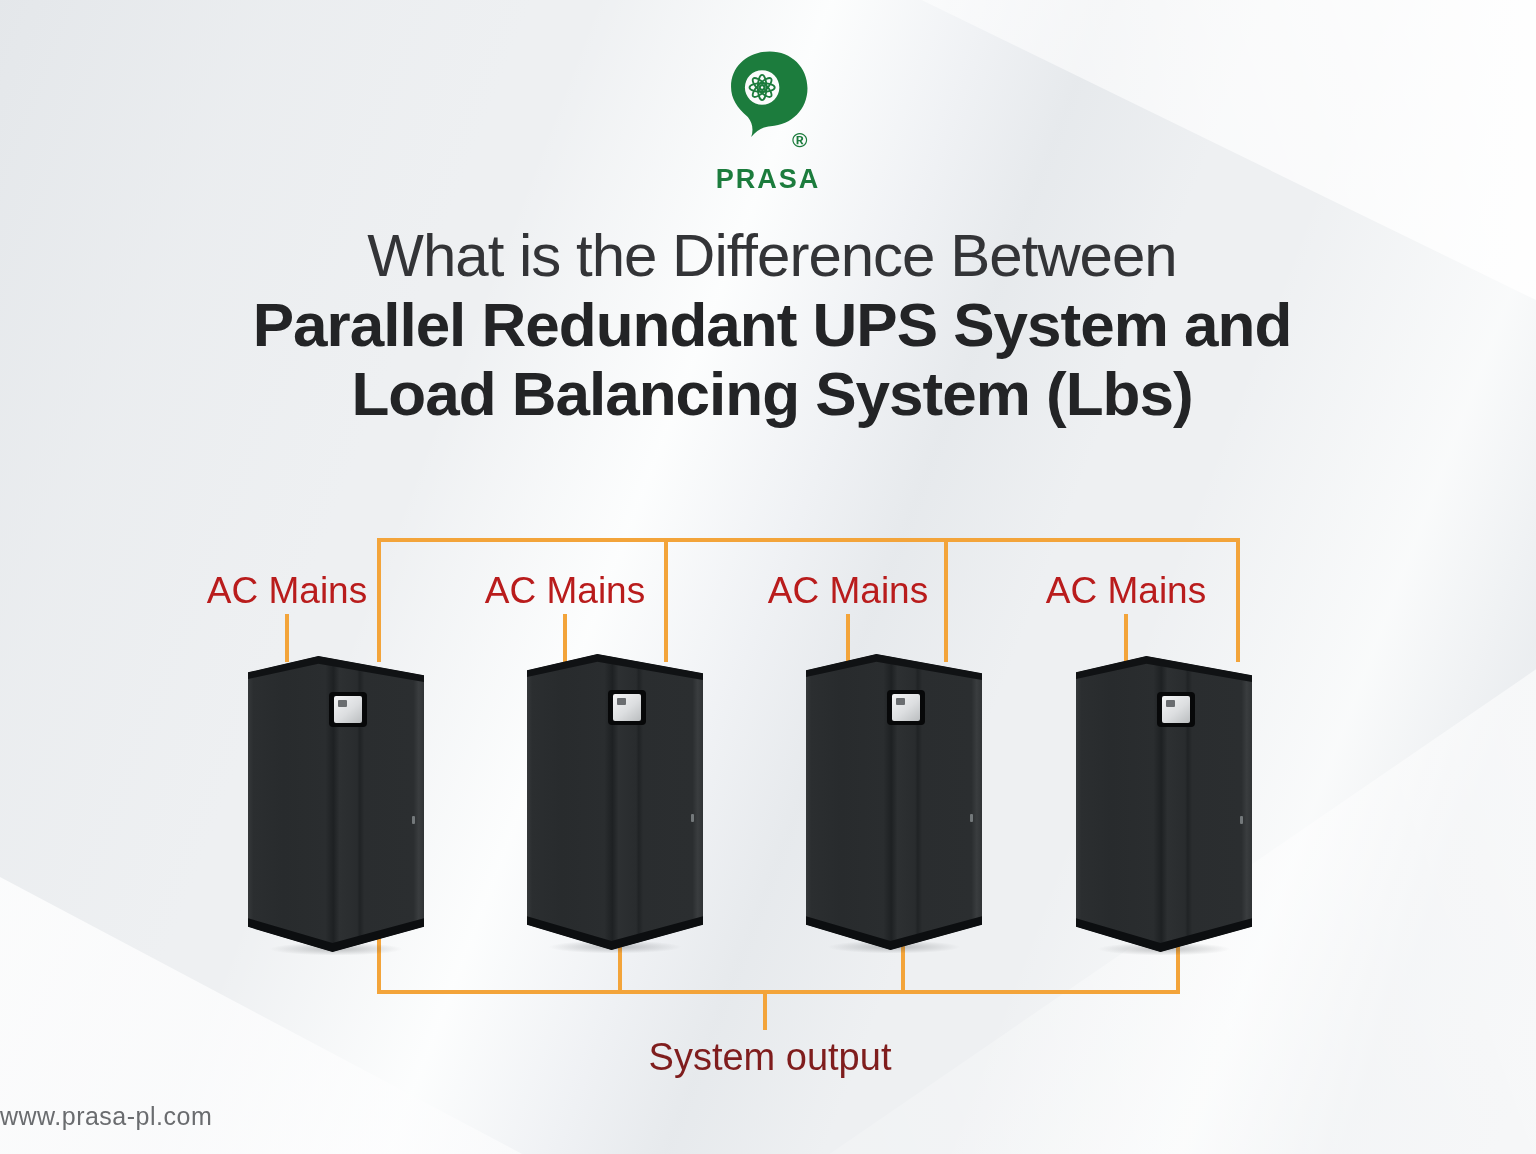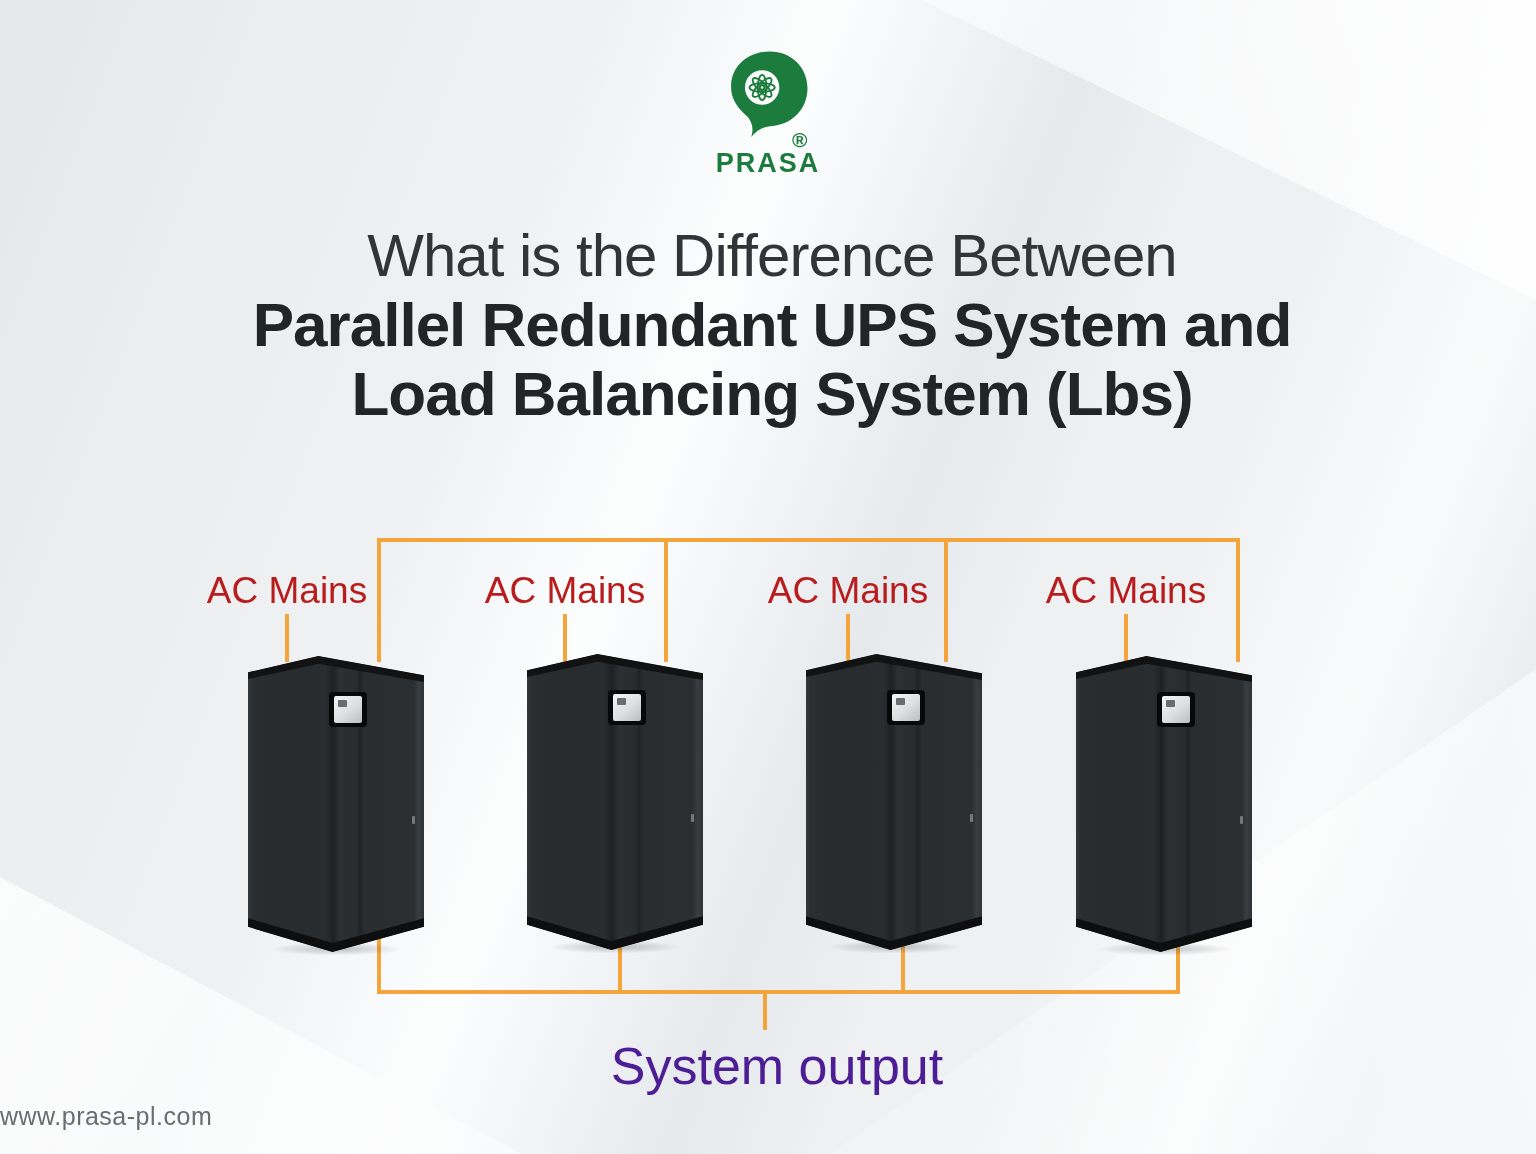--- a/index.html
+++ b/index.html
@@ -15,35 +15,35 @@
       linear-gradient(111deg, rgba(255,255,255,0) 70%, rgba(252,253,253,.8) 82%, rgba(233,236,239,.5) 90%, rgba(255,255,255,0) 98%);
   }
   .wedge { position:absolute; inset:0; pointer-events:none; }
   .wedge-tr { clip-path:polygon(60% 0, 100% 0, 100% 26%); background:linear-gradient(250deg, rgba(255,255,255,.9), rgba(255,255,255,0) 70%); }
   .wedge-bl { clip-path:polygon(0 76%, 34% 100%, 0 100%); background:linear-gradient(120deg, rgba(255,255,255,.95), rgba(247,248,250,.45)); }
   .wedge-br { clip-path:polygon(100% 58%, 100% 100%, 54% 100%); background:linear-gradient(250deg, rgba(255,255,255,.7), rgba(255,255,255,0) 75%); }
 
   
   .logo-swoosh { position:absolute; left:726px; top:46px; width:84px; height:104px; }
   .logo-reg { position:absolute; left:792px; top:128px; font-size:21px; font-weight:700; color:#1C7C3D; }
-  .logo-brand { position:absolute; left:0; top:148px; width:100%; text-align:center;
+  .logo-brand { position:absolute; left:0; top:164px; width:100%; text-align:center;
     font-size:27px; font-weight:800; letter-spacing:2px; color:#1C7C3D; }
 
   
   .title-line { position:absolute; left:4px; width:100%; text-align:center; line-height:1.08; color:#333437; }
   .t-reg  { font-size:60px; font-weight:400; letter-spacing:-1px; }
   .t-bold { font-size:62px; font-weight:700; letter-spacing:-1px; color:#232426; }
   .tl1 { top:224px; } .tl2 { top:292px; } .tl3 { top:361px; } .tl4 { top:430px; }
 
   
   .oline { position:absolute; background:#F3A43A; }
 
   
   .ac-label { position:absolute; top:570px; transform:translateX(-50%); font-size:37px; color:#b91c1c; white-space:nowrap; }
-  .out-label { position:absolute; top:1036px; left:770px; transform:translateX(-50%); font-size:52px; color:#4c1d95; white-space:nowrap;margin-left:7px; }
+  .out-label { position:absolute; top:1036px; left:770px; transform:translateX(-50%); font-size:38px; color:#7f1d1d; white-space:nowrap; }
   .site { position:absolute; top:1102px; left:0; width:100%; text-align:left; font-size:25px; color:#6a6c6f; letter-spacing:.5px; }
 
   
   .unit { position:absolute; width:176px; height:296px; z-index:2; }
   .unit-shadow { position:absolute; left:-4px; right:-4px; bottom:-6px; height:18px;
     background:radial-gradient(50% 50% at 50% 50%, rgba(40,44,48,.28), rgba(40,44,48,0) 72%); }
   .cab { position:absolute; inset:0;
     clip-path:polygon(0 5.5%, 40% 0, 100% 6.5%, 100% 91.5%, 48% 100%, 0 91.5%);
     background:linear-gradient(90deg,
       #35383a 0%, #2b2e30 3%, #282b2d 20%, #2a2d2f 44%, #1e2123 48.5%,

